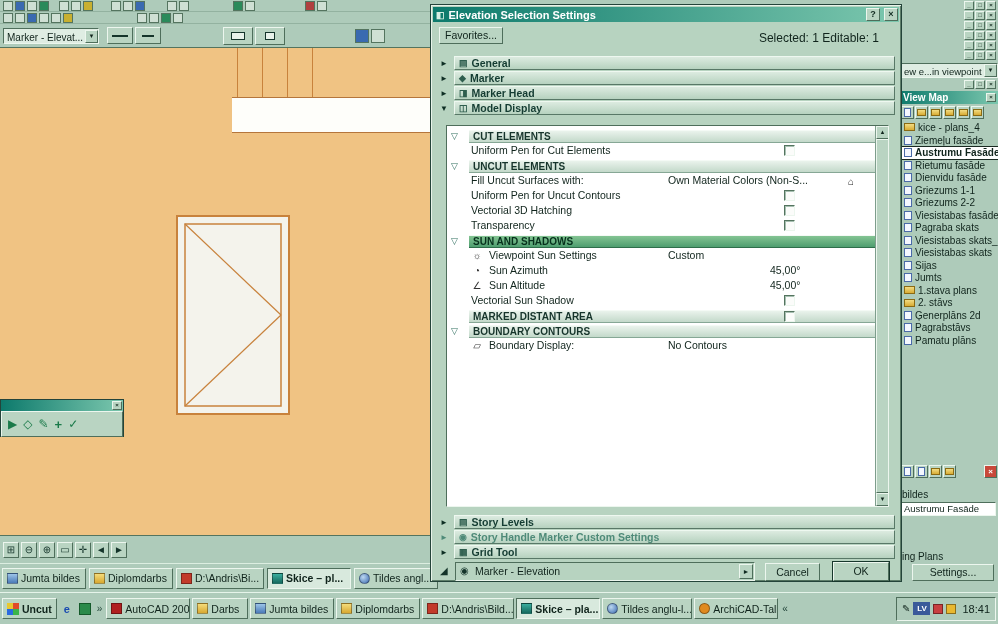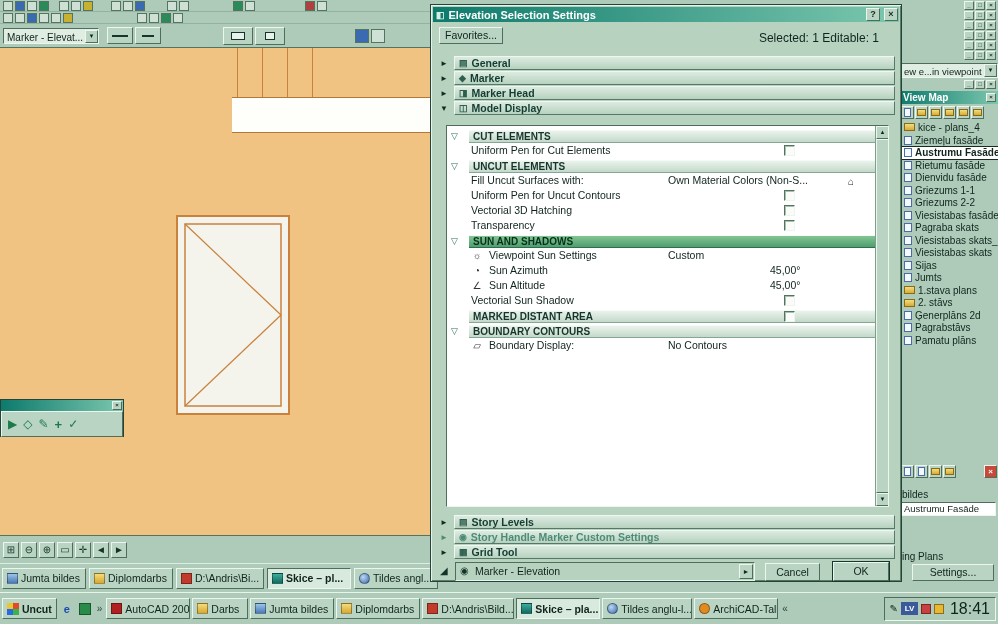--- a/index.html
+++ b/index.html
@@ -70,21 +70,21 @@
 .i-acad{background:#B02020}
 .i-talk{background:#E08A20;border-radius:50%}
 .winflag{display:inline-block;width:12px;height:12px;margin-right:3px;background:conic-gradient(#E04A2A 0 25%,#3AB44A 0 50%,#2A6AE0 0 75%,#E8C830 0);flex:none}
 .q{width:16px;height:16px;flex:none;display:flex;align-items:center;justify-content:center;font-size:11px;font-weight:bold}
 .q-e{color:#1A4AB0}
 .q-g{width:12px;height:12px;background:#2A8A4A;border:1px solid #145A2A}
 .chev{flex:none;font-size:10px;color:#23463A;padding:0 2px}
 .tray{margin-left:auto;height:24px;display:flex;align-items:center;gap:3px;padding:0 5px;border:1px solid;border-color:#4E6E5B #ECF6EE #ECF6EE #4E6E5B;flex:none}
 .lv{width:17px;height:13px;background:#3A5A9A;color:#fff;font-size:8px;font-weight:bold;text-align:center;line-height:13px;flex:none}
 .tico{width:10px;height:10px;flex:none;border:1px solid rgba(0,0,0,.4)}
-.clock{font-size:16px;padding-left:3px}
+.clock{font-size:11px;padding-left:3px}
 .zbtn{width:16px;height:16px;background:#B9D4C2;border:1px solid;border-color:#ECF6EE #4E6E5B #4E6E5B #ECF6EE;font-size:10px;text-align:center;line-height:14px;flex:none;color:#14342A}
 </style>
 </head>
 <body>
 
 <div class="screen">
 
   <div class="tstrip" style="top:0;width:430px;height:12px">
     <span class="ticon"></span>
     <span class="ticon" style="background:#3A6AB0"></span>

